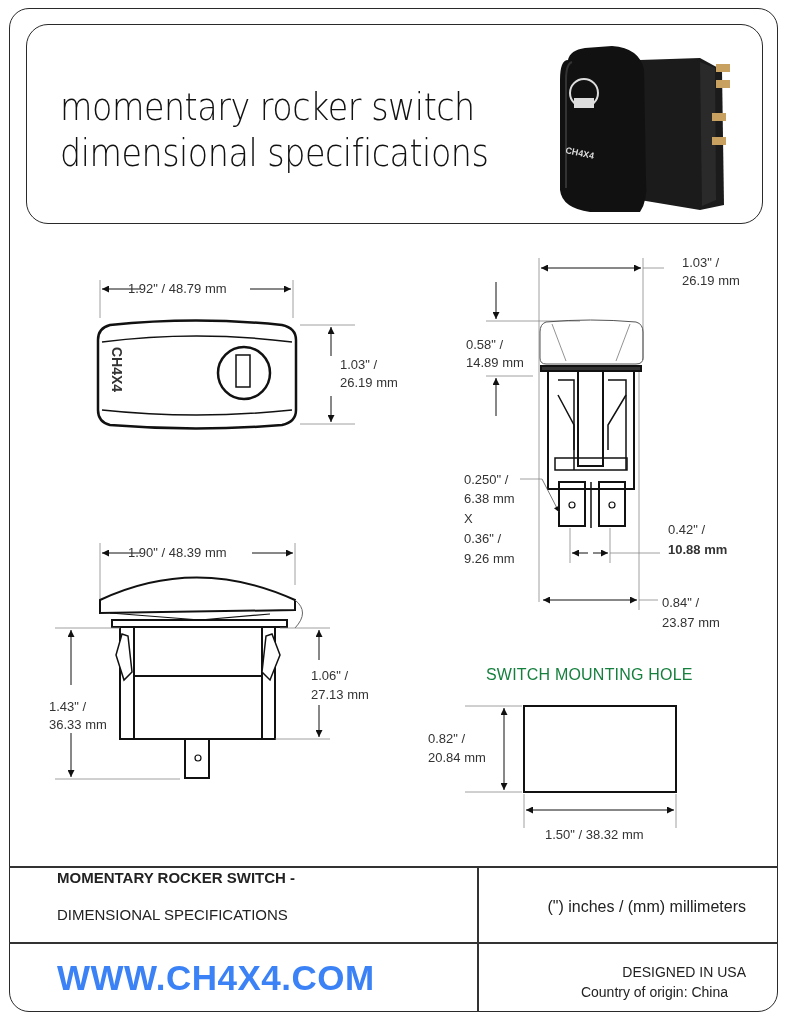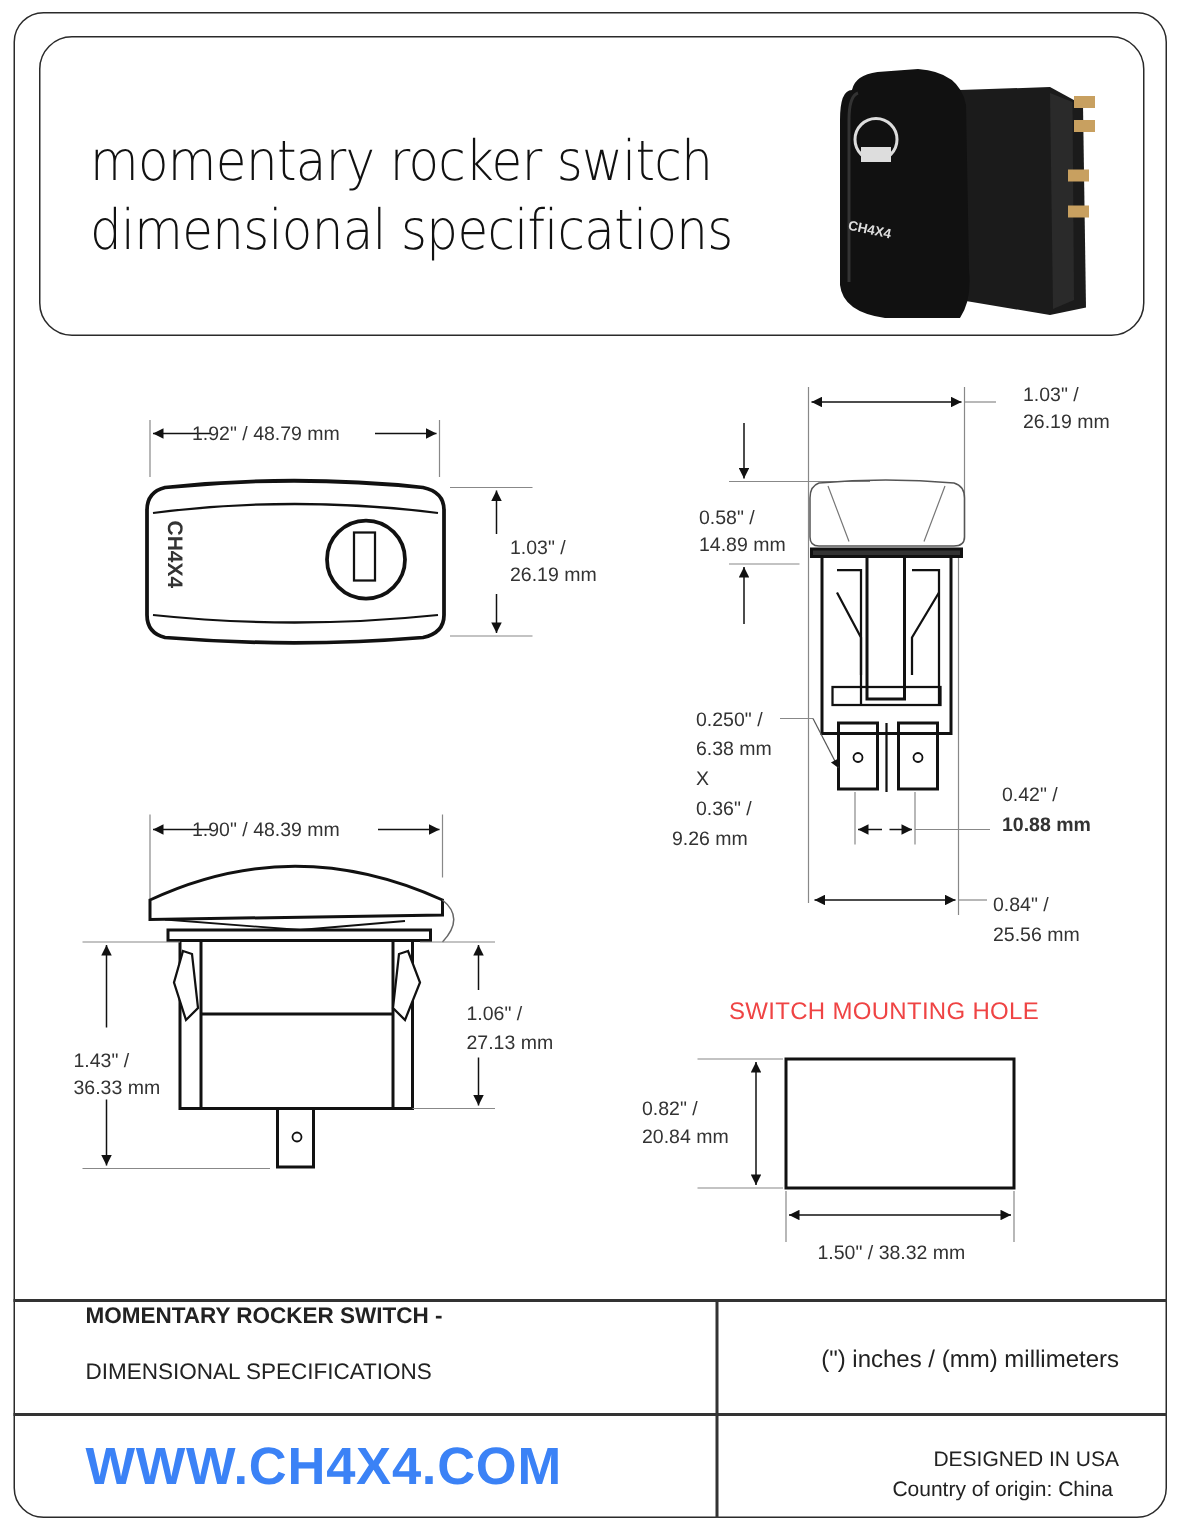--- a/index.html
+++ b/index.html
@@ -2,21 +2,21 @@
 <html><head>
 <meta charset="utf-8">
 <style>
   html,body{margin:0;padding:0;background:#fff;}
   body{width:789px;height:1024px;position:relative;overflow:hidden;font-family:"Liberation Sans",sans-serif;color:#222;}
   .outer{position:absolute;left:9px;top:8px;width:769px;height:1004px;border:1.5px solid #2a2a2a;border-radius:20px;box-sizing:border-box;}
   .header-box{position:absolute;left:26px;top:24px;width:737px;height:200px;border:1.5px solid #2a2a2a;border-radius:22px;box-sizing:border-box;}
   .title{position:absolute;left:60px;top:85px;font-family:"DejaVu Sans",sans-serif;font-size:37px;line-height:46px;letter-spacing:-0.5px;color:#111;font-weight:200;transform:scaleX(0.9);transform-origin:left top;}
   .title div{white-space:nowrap;}
   .dim{position:absolute;font-size:13px;line-height:18px;color:#333;white-space:nowrap;}
-  .mount-title{position:absolute;left:486px;top:666px;font-size:16px;color:#ef4444;letter-spacing:0.2px;}
+  .mount-title{position:absolute;left:486px;top:666px;font-size:16px;color:#15803d;letter-spacing:0.2px;}
   .footer-line{position:absolute;background:#333;}
   .foot-text{position:absolute;font-size:15px;line-height:20px;color:#222;}
   .url{position:absolute;left:57px;top:958px;font-size:35px;font-weight:bold;color:#3b82f6;letter-spacing:0.5px;}
   .right{text-align:right;}
   svg{position:absolute;left:0;top:0;}
 </style>
 </head>
 <body>
 
 <div class="outer"></div>
@@ -142,25 +142,25 @@
 <div class="dim" style="left:340px;top:374px;">26.19 mm</div>
 
 <div class="dim" style="left:682px;top:254px;">1.03" /</div>
 <div class="dim" style="left:682px;top:272px;">26.19 mm</div>
 <div class="dim" style="left:466px;top:336px;">0.58" /</div>
 <div class="dim" style="left:466px;top:354px;">14.89 mm</div>
 <div class="dim" style="left:464px;top:471px;">0.250" /</div>
 <div class="dim" style="left:464px;top:490px;">6.38 mm</div>
 <div class="dim" style="left:464px;top:510px;">X</div>
 <div class="dim" style="left:464px;top:530px;">0.36" /</div>
-<div class="dim" style="left:448px;top:550px;">9.26 mm</div>
+<div class="dim" style="left:464px;top:550px;">9.26 mm</div>
 <div class="dim" style="left:668px;top:521px;">0.42" /</div>
 <div class="dim" style="left:668px;top:541px;font-weight:bold;">10.88 mm</div>
 <div class="dim" style="left:662px;top:594px;">0.84" /</div>
-<div class="dim" style="left:662px;top:614px;">25.56 mm</div>
+<div class="dim" style="left:662px;top:614px;">23.87 mm</div>
 
 <div class="dim" style="left:128px;top:544px;">1.90" / 48.39 mm</div>
 <div class="dim" style="left:49px;top:698px;">1.43" /</div>
 <div class="dim" style="left:49px;top:716px;">36.33 mm</div>
 <div class="dim" style="left:311px;top:667px;">1.06" /</div>
 <div class="dim" style="left:311px;top:686px;">27.13 mm</div>
 
 <div class="mount-title">SWITCH MOUNTING HOLE</div>
 <div class="dim" style="left:428px;top:730px;">0.82" /</div>
 <div class="dim" style="left:428px;top:749px;text-align:center;">20.84 mm</div>
@@ -168,13 +168,13 @@
 
 <div class="footer-line" style="left:9px;top:866px;width:769px;height:1.5px;"></div>
 <div class="footer-line" style="left:9px;top:942px;width:769px;height:1.5px;"></div>
 <div class="footer-line" style="left:477px;top:866px;width:1.5px;height:146px;"></div>
 
 <div class="foot-text" style="left:57px;top:868px;font-weight:bold;">MOMENTARY ROCKER SWITCH -</div>
 <div class="foot-text" style="left:57px;top:905px;">DIMENSIONAL SPECIFICATIONS</div>
 <div class="foot-text right" style="right:43px;top:897px;font-size:16px;">(") inches / (mm) millimeters</div>
 <div class="url">WWW.CH4X4.COM</div>
 <div class="foot-text right" style="right:43px;top:962px;font-size:14px;margin-left:12px;">DESIGNED IN USA</div>
-<div class="foot-text right" style="right:47px;top:982px;font-size:14px;">Country of origin: China</div>
+<div class="foot-text right" style="right:61px;top:982px;font-size:14px;">Country of origin: China</div>
 
 </body></html>

